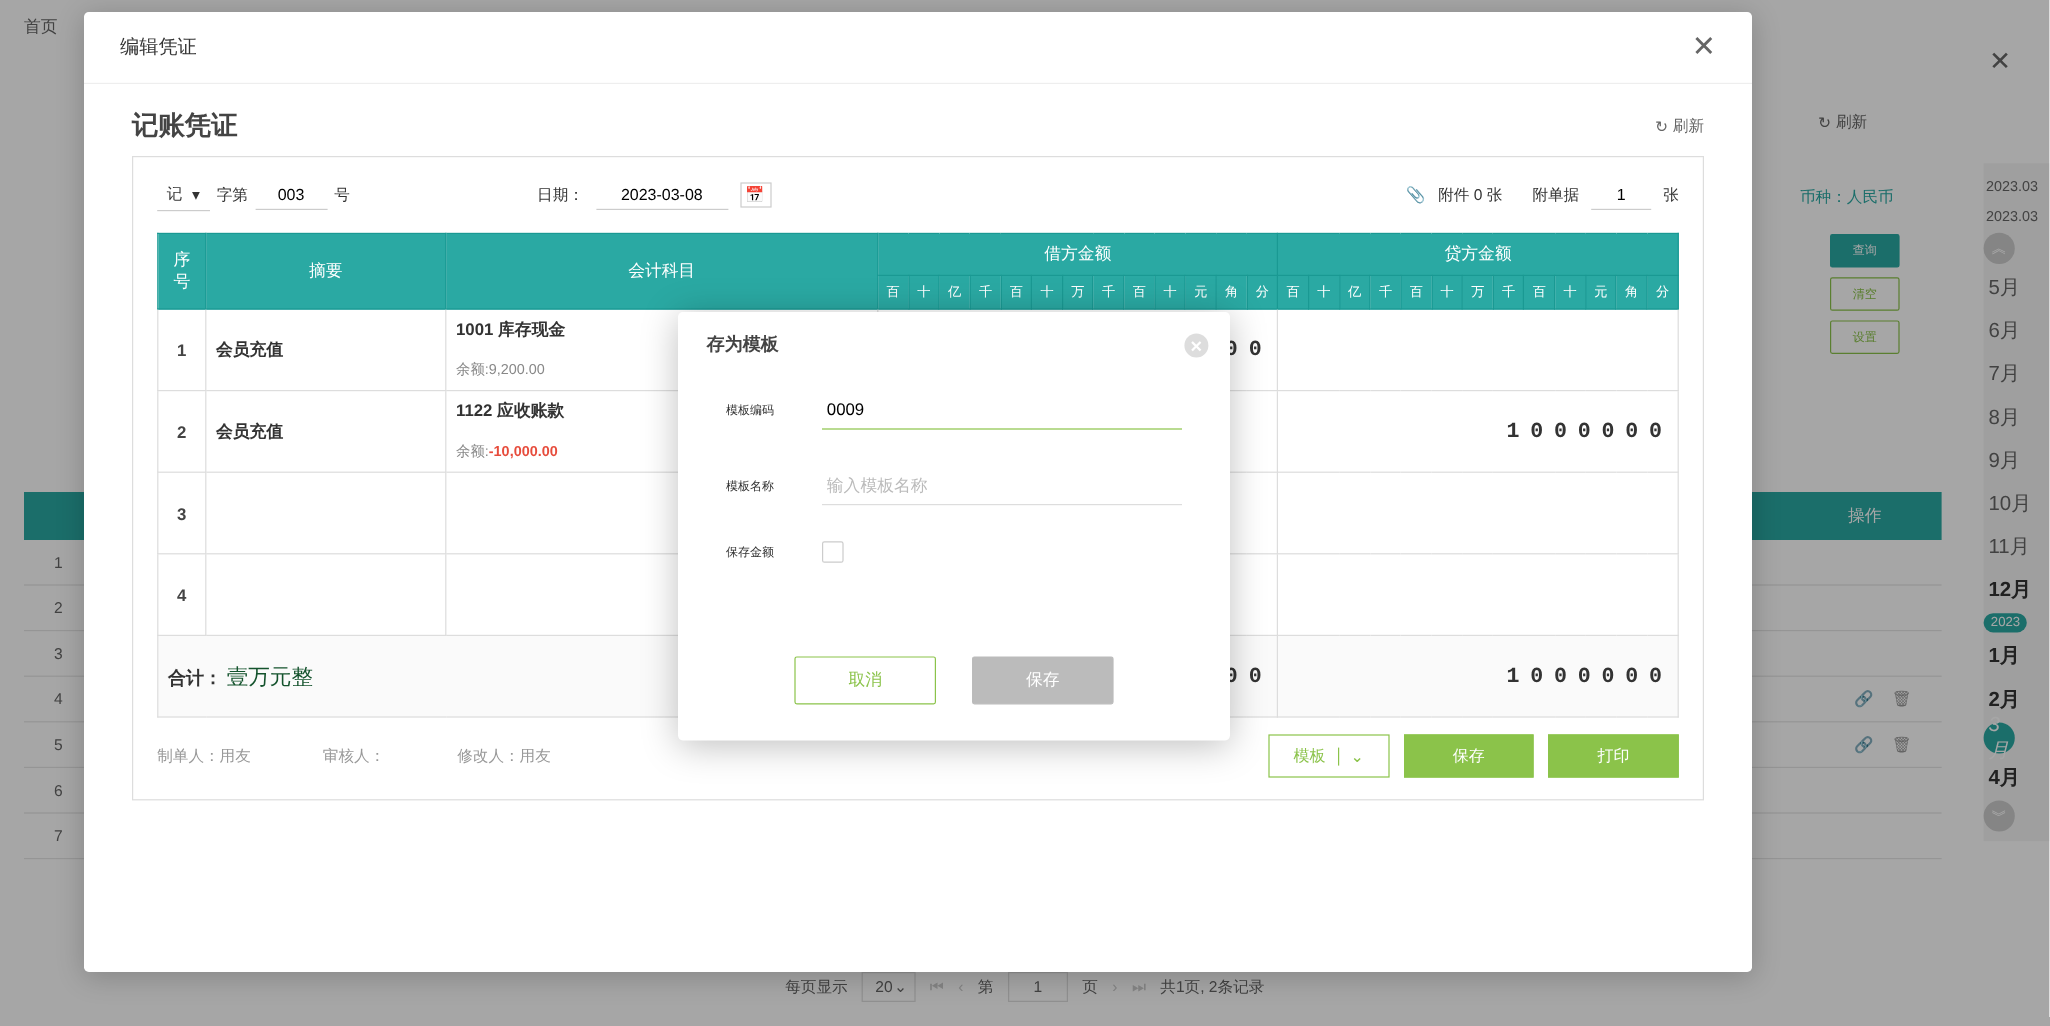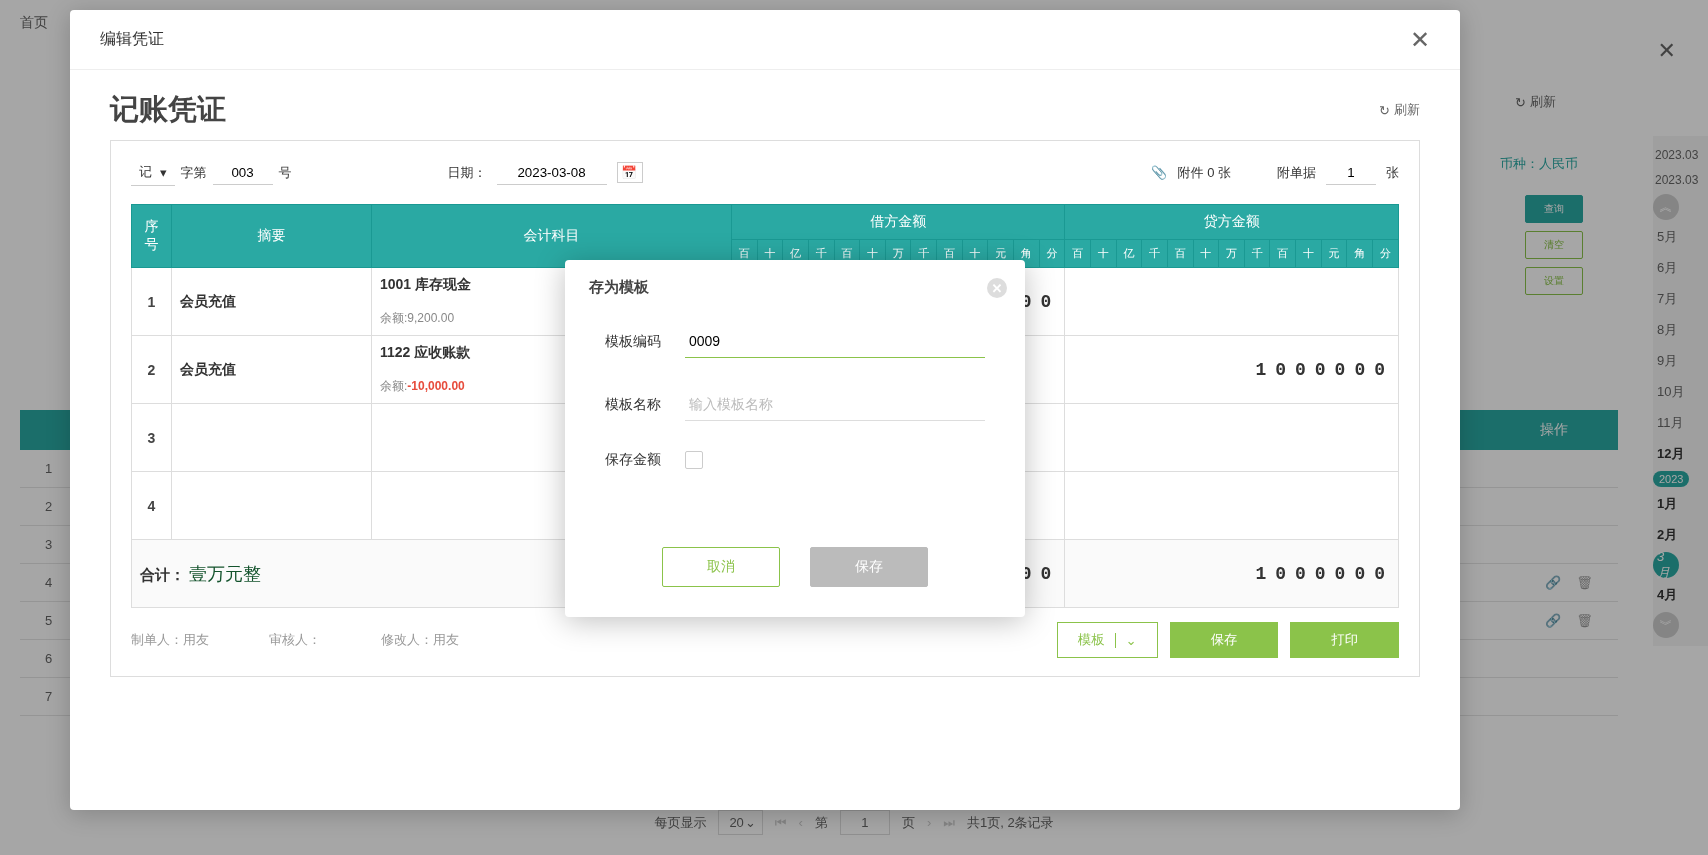--- a/index.html
+++ b/index.html
@@ -14,21 +14,21 @@
     .currency { position: absolute; top: 155px; left: 1500px; font-size: 13px; color: #666; }
     .currency span { color: #2aa9a3; }
     .action-buttons { position: absolute; top: 195px; left: 1525px; display: flex; flex-direction: column; gap: 8px; }
     .action-buttons button { padding: 6px 18px; font-size: 10px; border-radius: 2px; cursor: pointer; }
     .btn-teal { background: #2aa9a3; border: 1px solid #2aa9a3; color: #fff; }
     .btn-green-outline { background: #fff; border: 1px solid #8bc34a; color: #8bc34a; }
     
     
     .month-panel { position: absolute; top: 136px; right: 0; width: 55px; background: #f5f5f5; display: flex; flex-direction: column; align-items: flex-start; gap: 3px; padding: 8px 0; }
     .month-panel .year-item { color: #666; font-size: 12px; padding: 4px 2px; }
-    .month-panel .month-item { color: #666; font-size: 13px; padding: 5px 4px; cursor: pointer; }
+    .month-panel .month-item { color: #666; font-size: 17px; padding: 5px 4px; cursor: pointer; }
     .month-panel .month-item.bold { font-weight: bold; color: #333; }
     .month-panel .month-item.active { background: #2aa9a3; color: #fff; border-radius: 50%; width: 26px; height: 26px; display: flex; align-items: center; justify-content: center; font-style: italic; }
     .month-panel .badge-year { background: #2aa9a3; color: #fff; font-size: 11px; padding: 2px 6px; border-radius: 10px; }
     .month-panel .nav-circle { width: 26px; height: 26px; border-radius: 50%; background: #ccc; color: #fff; display: flex; align-items: center; justify-content: center; cursor: pointer; }
     
     
     .bg-table { position: absolute; top: 410px; left: 20px; right: 90px; }
     .bg-table-header { background: #2aa9a3; height: 40px; display: flex; align-items: center; color: #fff; }
     .bg-table-header .th-ops { margin-left: auto; padding: 0 50px; font-size: 14px; }
     .gear-btn { position: absolute; top: 410px; left: 25px; width: 40px; height: 40px; background: #2aa9a3; display: flex; align-items: center; justify-content: center; color: #fff; }
@@ -47,21 +47,21 @@
     .overlay { position: absolute; top: 0; left: 0; right: 0; bottom: 0; background: rgba(0,0,0,0.35); }
     
     
     .edit-modal { position: absolute; top: 10px; left: 70px; width: 1390px; height: 800px; background: #fff; border-radius: 4px; box-shadow: 0 4px 24px rgba(0,0,0,0.2); }
     .modal-header { height: 60px; display: flex; align-items: center; padding: 0 30px; border-bottom: 1px solid #eee; }
     .modal-header h2 { font-size: 16px; font-weight: normal; margin: 0; }
     .modal-header .close { margin-left: auto; font-size: 24px; color: #666; cursor: pointer; line-height: 1; }
     
     .voucher-content { padding: 20px 40px; }
     .voucher-top { display: flex; align-items: center; margin-bottom: 10px; }
-    .voucher-title { font-size: 29px; font-weight: bold; color: #444; }
+    .voucher-title { font-size: 22px; font-weight: bold; color: #444; }
     .voucher-refresh { margin-left: auto; color: #666; display: flex; align-items: center; gap: 4px; cursor: pointer; }
     
     .voucher-meta { border: 1px solid #ddd; padding: 18px 20px; position: relative; }
     .meta-row1 { display: flex; align-items: center; gap: 6px; margin-bottom: 18px; }
     .meta-row1 .ji { border-bottom: 1px solid #ccc; padding: 4px 8px; display: flex; align-items: center; gap: 8px; }
     .meta-row1 .num-input { border: none; border-bottom: 1px solid #ccc; width: 60px; text-align: center; padding: 4px; }
     .meta-row1 .date-area { margin-left: 150px; display: flex; align-items: center; gap: 10px; }
     .meta-row1 .date-input { border: none; border-bottom: 1px solid #ccc; width: 110px; text-align: center; padding: 4px; }
     .meta-row1 .right-meta { margin-left: auto; display: flex; align-items: center; gap: 10px; }
     .meta-row1 .attach-count { border: none; border-bottom: 1px solid #ccc; width: 50px; text-align: center; padding: 4px; }
@@ -88,21 +88,21 @@
     .btn-template .chevron { border-left: 1px solid #8bc34a; padding-left: 10px; margin-left: 10px; }
     .btn-save-v { background: #8bc34a; border: 1px solid #8bc34a; color: #fff; padding: 8px 40px; }
     .btn-print { background: #8bc34a; border: 1px solid #8bc34a; color: #fff; padding: 8px 40px; }
     
     
     .inner-dialog { position: absolute; top: 260px; left: 565px; width: 460px; background: #fff; border-radius: 4px; box-shadow: 0 4px 30px rgba(0,0,0,0.25); z-index: 1000; }
     .inner-header { padding: 18px 24px; font-size: 15px; font-weight: bold; color: #444; position: relative; }
     .inner-header .close-small { position: absolute; right: 18px; top: 18px; width: 20px; height: 20px; border-radius: 50%; background: #ddd; color: #fff; display: flex; align-items: center; justify-content: center; font-size: 13px; cursor: pointer; }
     .inner-body { padding: 10px 40px 30px; }
     .inner-field { display: flex; align-items: center; margin-bottom: 30px; }
-    .inner-field label { width: 80px; color: #333; font-size: 14px; }
+    .inner-field label { width: 80px; color: #333; font-size: 10px; }
     .inner-field input[type="text"] { flex: 1; border: none; border-bottom: 1px solid #8bc34a; padding: 8px 4px; font-size: 14px; outline: none; }
     .inner-field input.plain-border { border-bottom-color: #ddd; }
     .inner-field input::placeholder { color: #bbb; }
     .inner-field .checkbox { width: 18px; height: 18px; border: 1px solid #ccc; border-radius: 2px; }
     .inner-footer { padding: 18px 0 30px; display: flex; justify-content: center; gap: 30px; }
     .inner-footer button { padding: 10px 44px; font-size: 14px; border-radius: 2px; cursor: pointer; }
     .btn-cancel { background: #fff; border: 1px solid #8bc34a; color: #8bc34a; }
     .btn-save-disabled { background: #bbb; border: 1px solid #bbb; color: #fff; cursor: not-allowed; }
     
     
@@ -243,21 +243,21 @@
 
         <div class="date-area">
           <span>日期：</span>
           <input class="date-input" value="2023-03-08" style="">
           <span style="color:#ccc; border:1px solid #ccc; padding:2px 4px;">📅</span>
         </div>
 
         <div class="right-meta">
           <span>📎</span>
           <span>附件 0 张</span>
-          <span style="margin-left:36px;">附单据</span>
+          <span style="margin-left:15px;">附单据</span>
           <input class="attach-count" value="1" style="">
           <span>张</span>
         </div>
       </div>
 
       <table class="voucher-table">
         <thead>
           <tr>
             <th rowspan="2">序号</th>
             <th rowspan="2" style="width:200px;">摘要</th>

